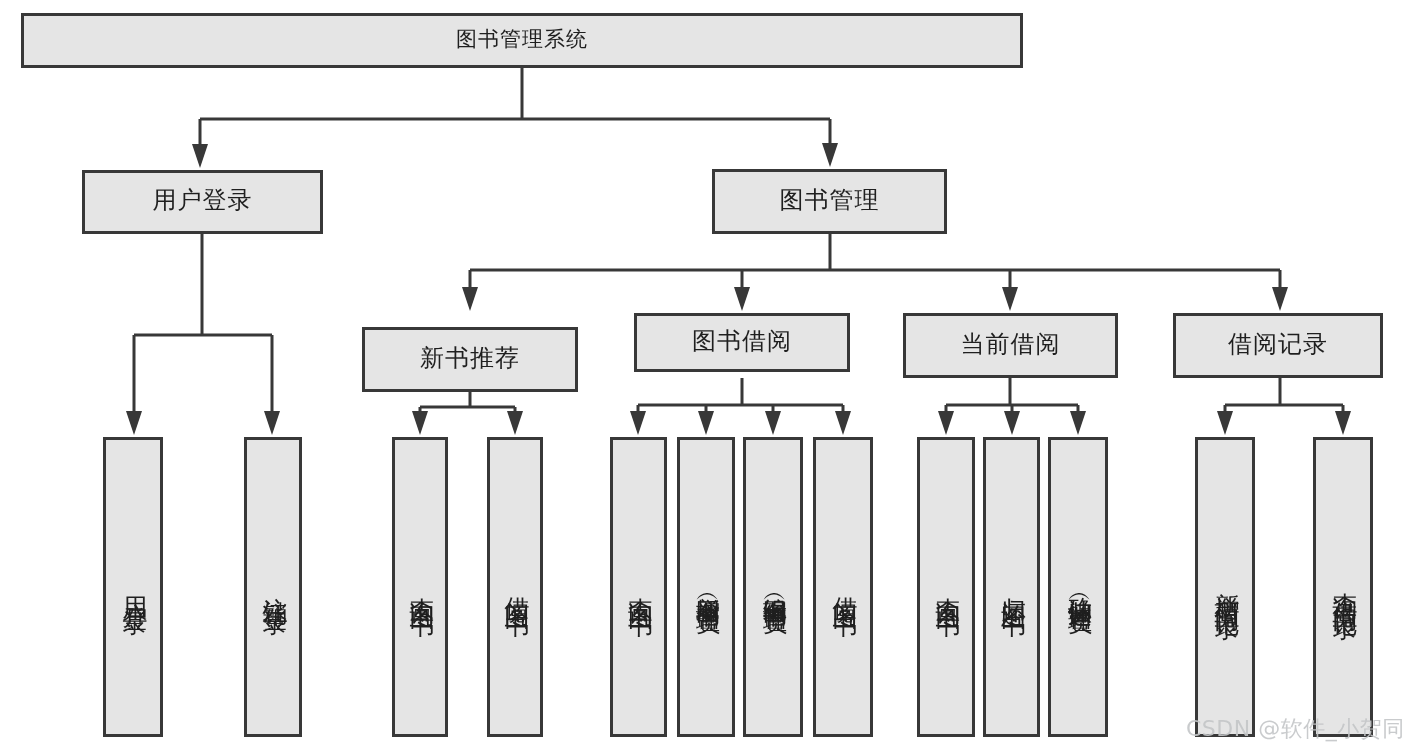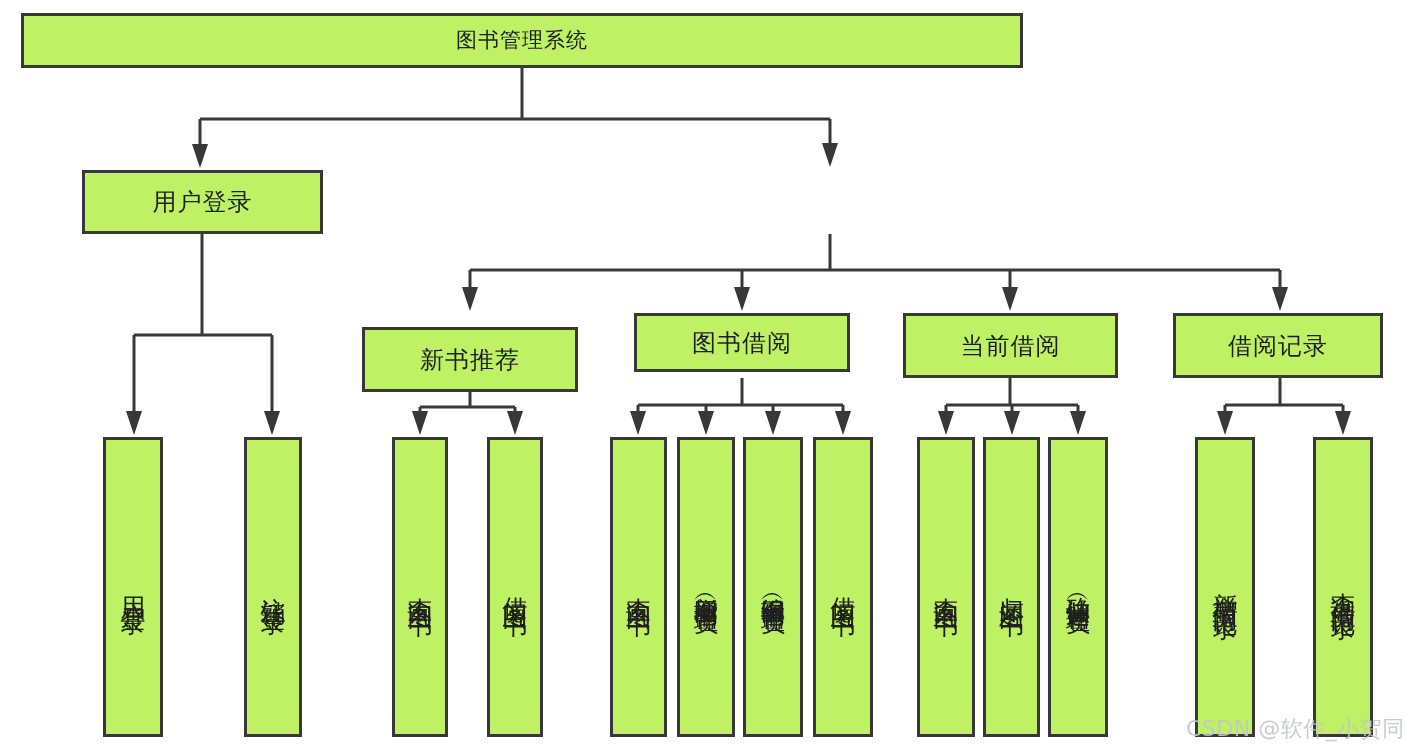--- a/index.html
+++ b/index.html
@@ -21,28 +21,29 @@
     position: absolute;
     left: 0; top: 0;
     width: 1405px;
     height: 747px;
     z-index: 1;
   }
   .node {
     position: absolute;
     box-sizing: border-box;
     border: 3px solid #383838;
-    background: #bef264;
+    background: #e5e5e5;
     color: #1f1f1f;
     display: flex;
     align-items: center;
     justify-content: center;
     z-index: 2;
     text-align: center;
     line-height: 1;
+    font-family: Liberation Mono, monospace;
   }
   .hbox { font-size: 24px; letter-spacing: 1px; }
   .root-box { font-size: 21px; letter-spacing: 1px; }
   .vbox {
     writing-mode: vertical-rl;
     text-orientation: mixed;
     font-size: 25px;
     letter-spacing: 5px;
     padding: 8px 0;
   }
@@ -79,20 +80,21 @@
              M630 411 H646 L638 435 Z  M698 411 H714 L706 435 Z
              M765 411 H781 L773 435 Z  M835 411 H851 L843 435 Z
              M938 411 H954 L946 435 Z  M1004 411 H1020 L1012 435 Z
              M1070 411 H1086 L1078 435 Z  M1217 411 H1233 L1225 435 Z
              M1335 411 H1351 L1343 435 Z" fill="#383838" stroke="none"></path>
   </svg>
 
   <div class="node hbox root-box" style="left:21px; top:13px; width:1002px; height:55px;">图书管理系统</div>
 
   <div class="node hbox" style="left:82px; top:170px; width:241px; height:64px;">用户登录</div>
+  <div class="node hbox" style="left:712px; top:169px; width:235px; height:65px;">图书管理</div>
 
   <div class="node hbox" style="left:362px; top:327px; width:216px; height:65px;">新书推荐</div>
   <div class="node hbox" style="left:634px; top:313px; width:216px; height:59px;">图书借阅</div>
   <div class="node hbox" style="left:903px; top:313px; width:215px; height:65px;">当前借阅</div>
   <div class="node hbox" style="left:1173px; top:313px; width:210px; height:65px;">借阅记录</div>
 
   <div class="node vbox" style="left:103px; top:437px; width:60px; height:300px;">用户登录</div>
   <div class="node vbox" style="left:244px; top:437px; width:58px; height:300px;">注销登录</div>
 
   <div class="node vbox" style="left:392px; top:437px; width:56px; height:300px;">查询图书</div>

